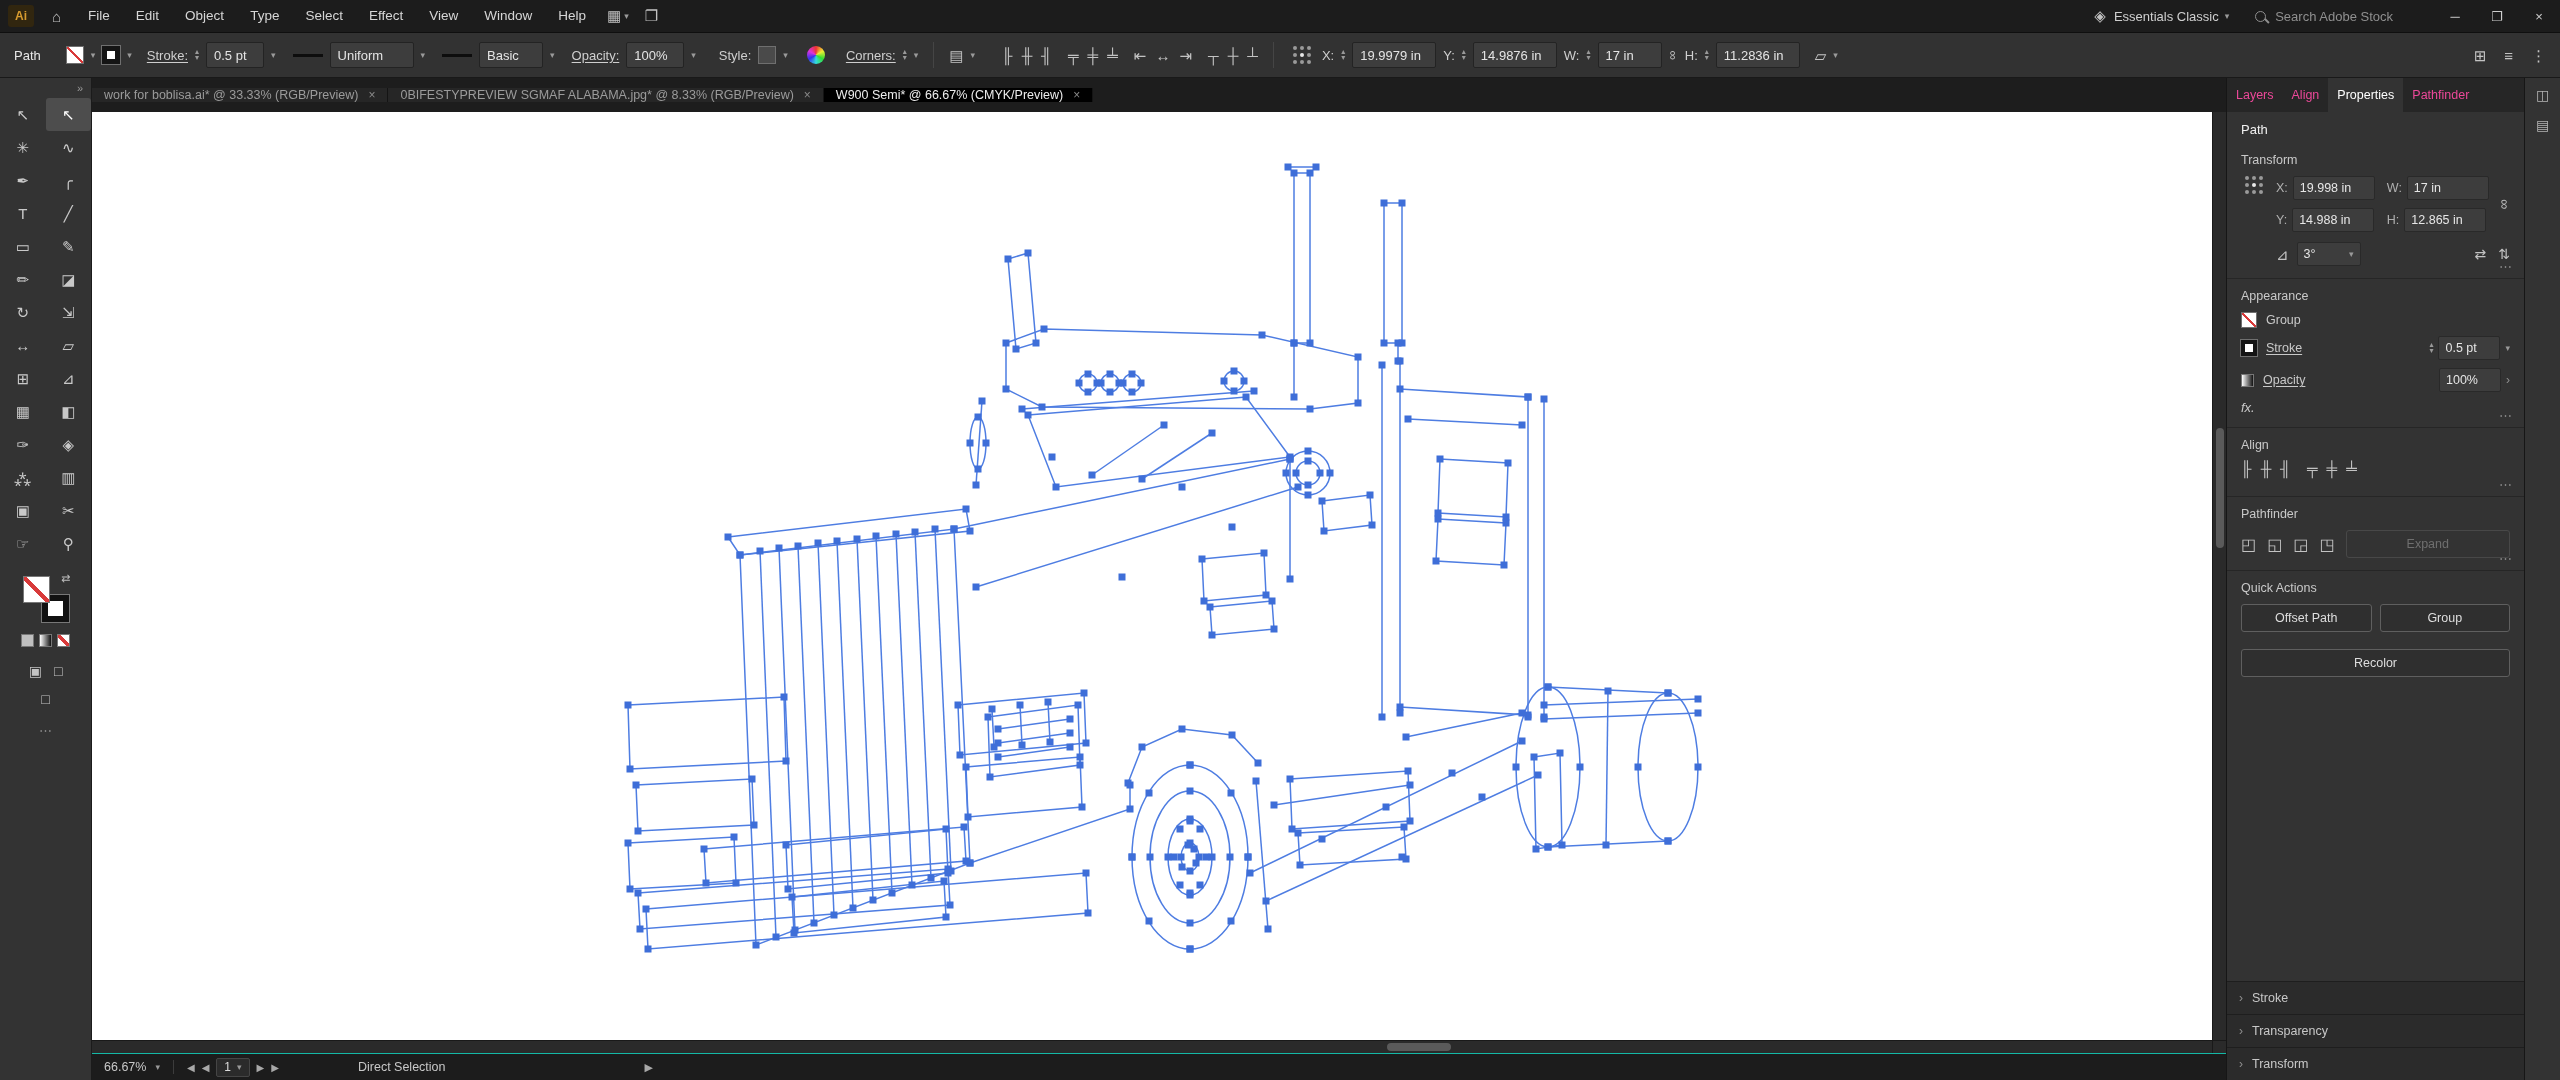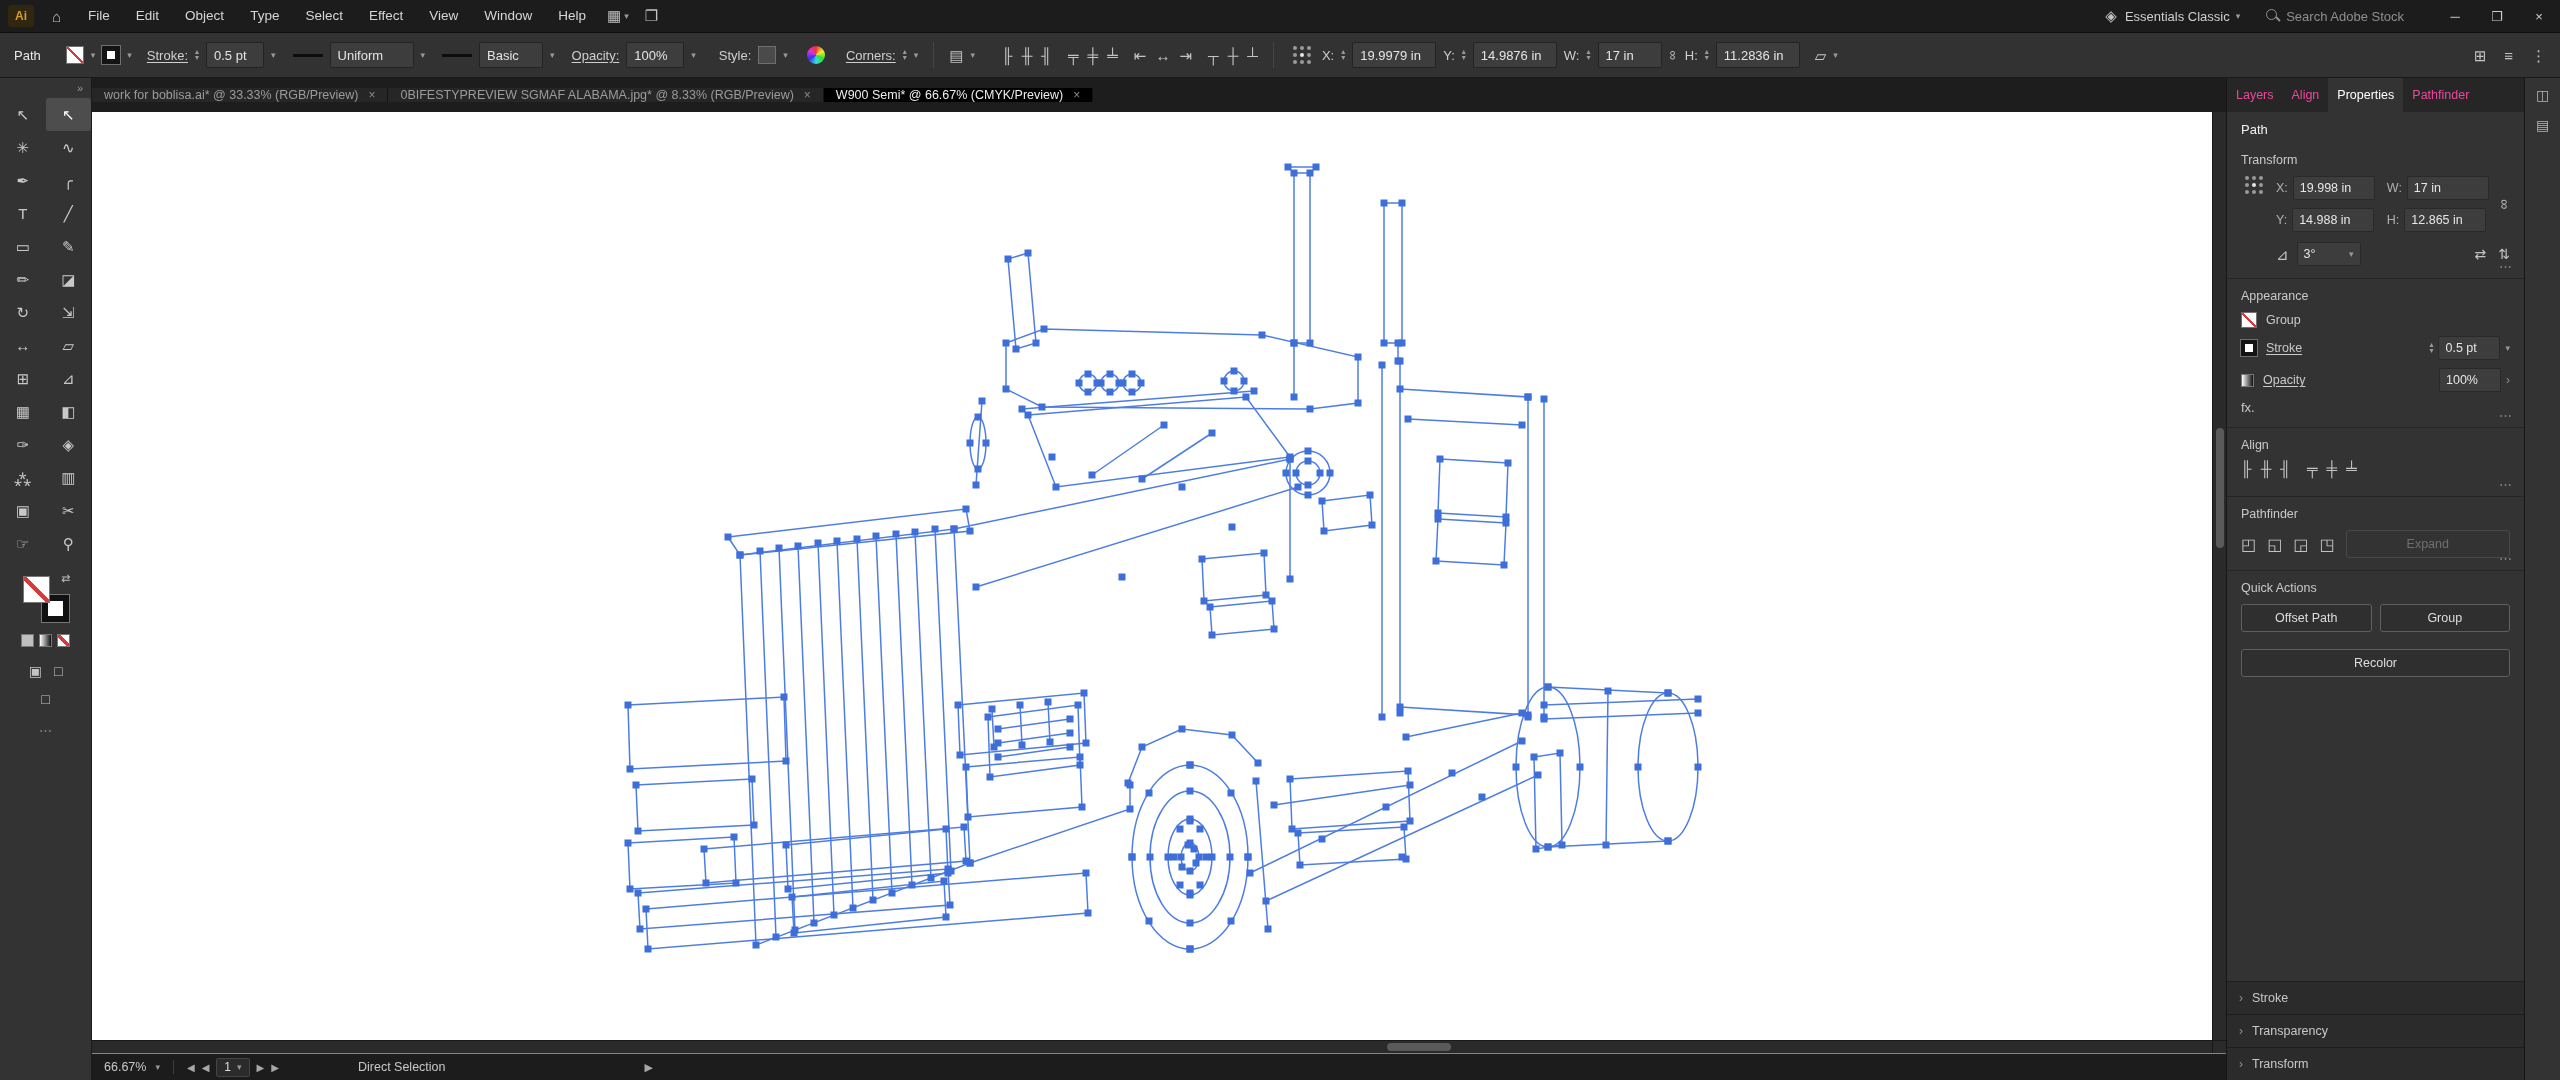--- a/index.html
+++ b/index.html
@@ -9,21 +9,21 @@
 
   
   #menubar{height:32px;background:#1c1c1c;display:flex;align-items:center;padding:0 0 0 8px;flex:0 0 auto}
   .ai-badge{width:26px;height:22px;background:#31260f;color:#d79b2f;font-weight:bold;font-size:12px;display:flex;align-items:center;justify-content:center;border-radius:3px;margin-right:10px}
   .mb-icon{color:#c2c2c2;font-size:15px;padding:0 8px;display:flex;align-items:center;gap:3px}
   #menu-list{display:flex;margin-left:6px}
   .menu-item{padding:0 13px;line-height:32px;color:#d6d6d6;font-size:13.5px;cursor:default}
   .caret{color:#9a9a9a;font-size:9px}
   .mb-spacer{flex:1}
   .workspace{display:flex;align-items:center;gap:6px;color:#cfcfcf;margin-right:26px;font-size:13px}
-  .search{display:flex;align-items:flex-start;gap:9px;color:#8f8f8f;margin-right:30px;font-size:13px}
+  .search{display:flex;align-items:center;gap:9px;color:#8f8f8f;margin-right:41px;font-size:13px}
   .mag{position:relative;width:11px;height:11px;border:1.5px solid #8f8f8f;border-radius:50%;display:inline-block}
   .mag::after{content:"";position:absolute;width:6px;height:1.5px;background:#8f8f8f;transform:rotate(45deg);right:-5px;bottom:-1px}
   .winbtns{display:flex;height:32px}
   .winbtn{width:42px;display:flex;align-items:center;justify-content:center;color:#cfcfcf;font-size:13px}
 
   
   #controlbar{height:46px;background:#323232;border-top:1px solid #0f0f0f;border-bottom:1px solid #191919;display:flex;align-items:center;padding:0 14px;gap:7px;flex:0 0 auto}
   .cb-label{color:#cfcfcf;font-size:13px;white-space:nowrap}
   .strong{color:#e8e8e8}
   .ul{text-decoration:underline;text-underline-offset:2px}
@@ -104,21 +104,21 @@
   .fields2{display:grid;grid-template-columns:auto auto;grid-column-gap:12px;grid-row-gap:8px}
   .frow{display:flex;align-items:center;gap:5px}
   .flab{color:#b0b0b0;font-size:12.5px}
   .pfield{width:82px;height:24px;background:#3d3d3d;border:1px solid #292929;border-radius:2px;display:flex;align-items:center;justify-content:space-between;padding:0 6px;color:#e6e6e6;font-size:12.5px;white-space:nowrap}
   .chain{color:#bdbdbd;font-size:14px;align-self:center;margin-left:2px}
   .angrow{display:flex;align-items:center;gap:8px;margin-top:10px;padding-left:35px}
   .flips{margin-left:auto;display:flex;gap:12px;color:#c3c3c3;font-size:14px}
   .arow{display:flex;align-items:center;gap:9px;margin-bottom:8px}
   .alab{color:#c9c9c9;font-size:12.5px}
   .aright{margin-left:auto;display:flex;align-items:center;gap:5px}
-  .fx{color:#c9c9c9;font-size:13px;margin-top:4px}
+  .fx{color:#c9c9c9;font-size:13px;font-style:italic;margin-top:4px}
   .qbtns{display:flex;gap:8px;margin-bottom:17px}
   .btn{flex:1;height:28px;background:#2f2f2f;border:1px solid #5f5f5f;border-radius:3px;color:#dedede;font-size:12.5px;display:flex;align-items:center;justify-content:center;white-space:nowrap}
   .btn.full{width:100%;flex:none}
   .btn.disabled{color:#6f6f6f;border-color:#484848;background:transparent}
   .pf-row{display:flex;align-items:center;gap:11px}
   .pf-icon{color:#c3c3c3;font-size:16px}
   .pf-expand{margin-left:auto;width:76px}
   #collapsed-panels{margin-top:auto;flex:0 0 auto}
   .cpanel{height:33px;background:#2b2b2b;border-top:1px solid #1e1e1e;display:flex;align-items:center;gap:9px;padding:0 12px;color:#c8c8c8;font-size:12.5px}
   .chev{color:#8f8f8f;font-size:12px}

